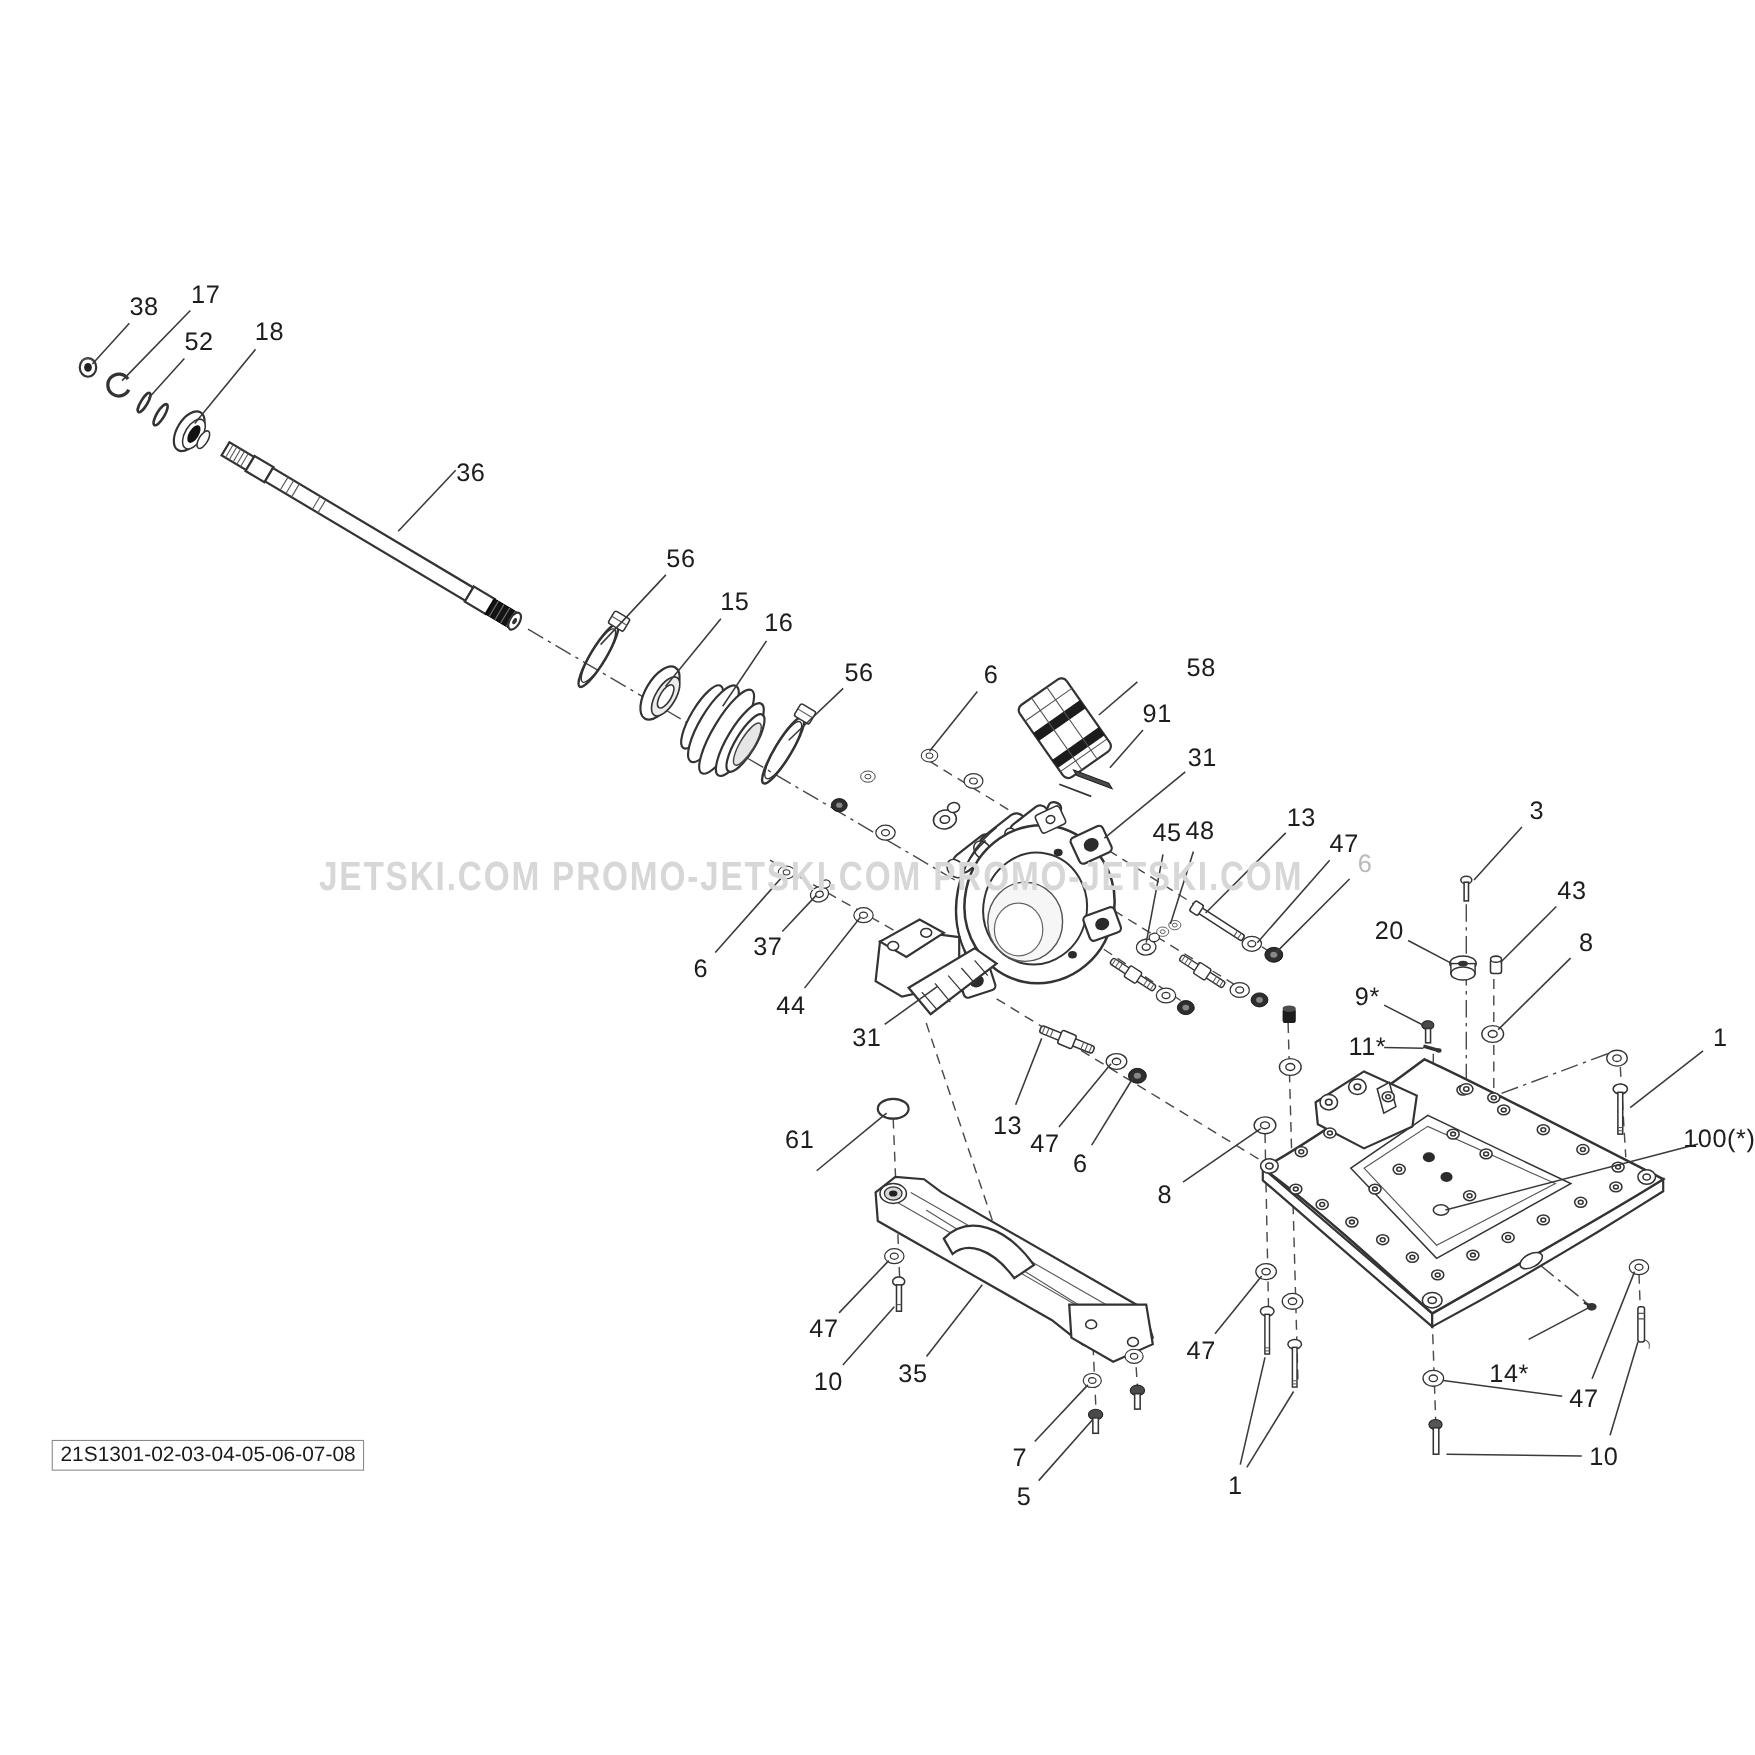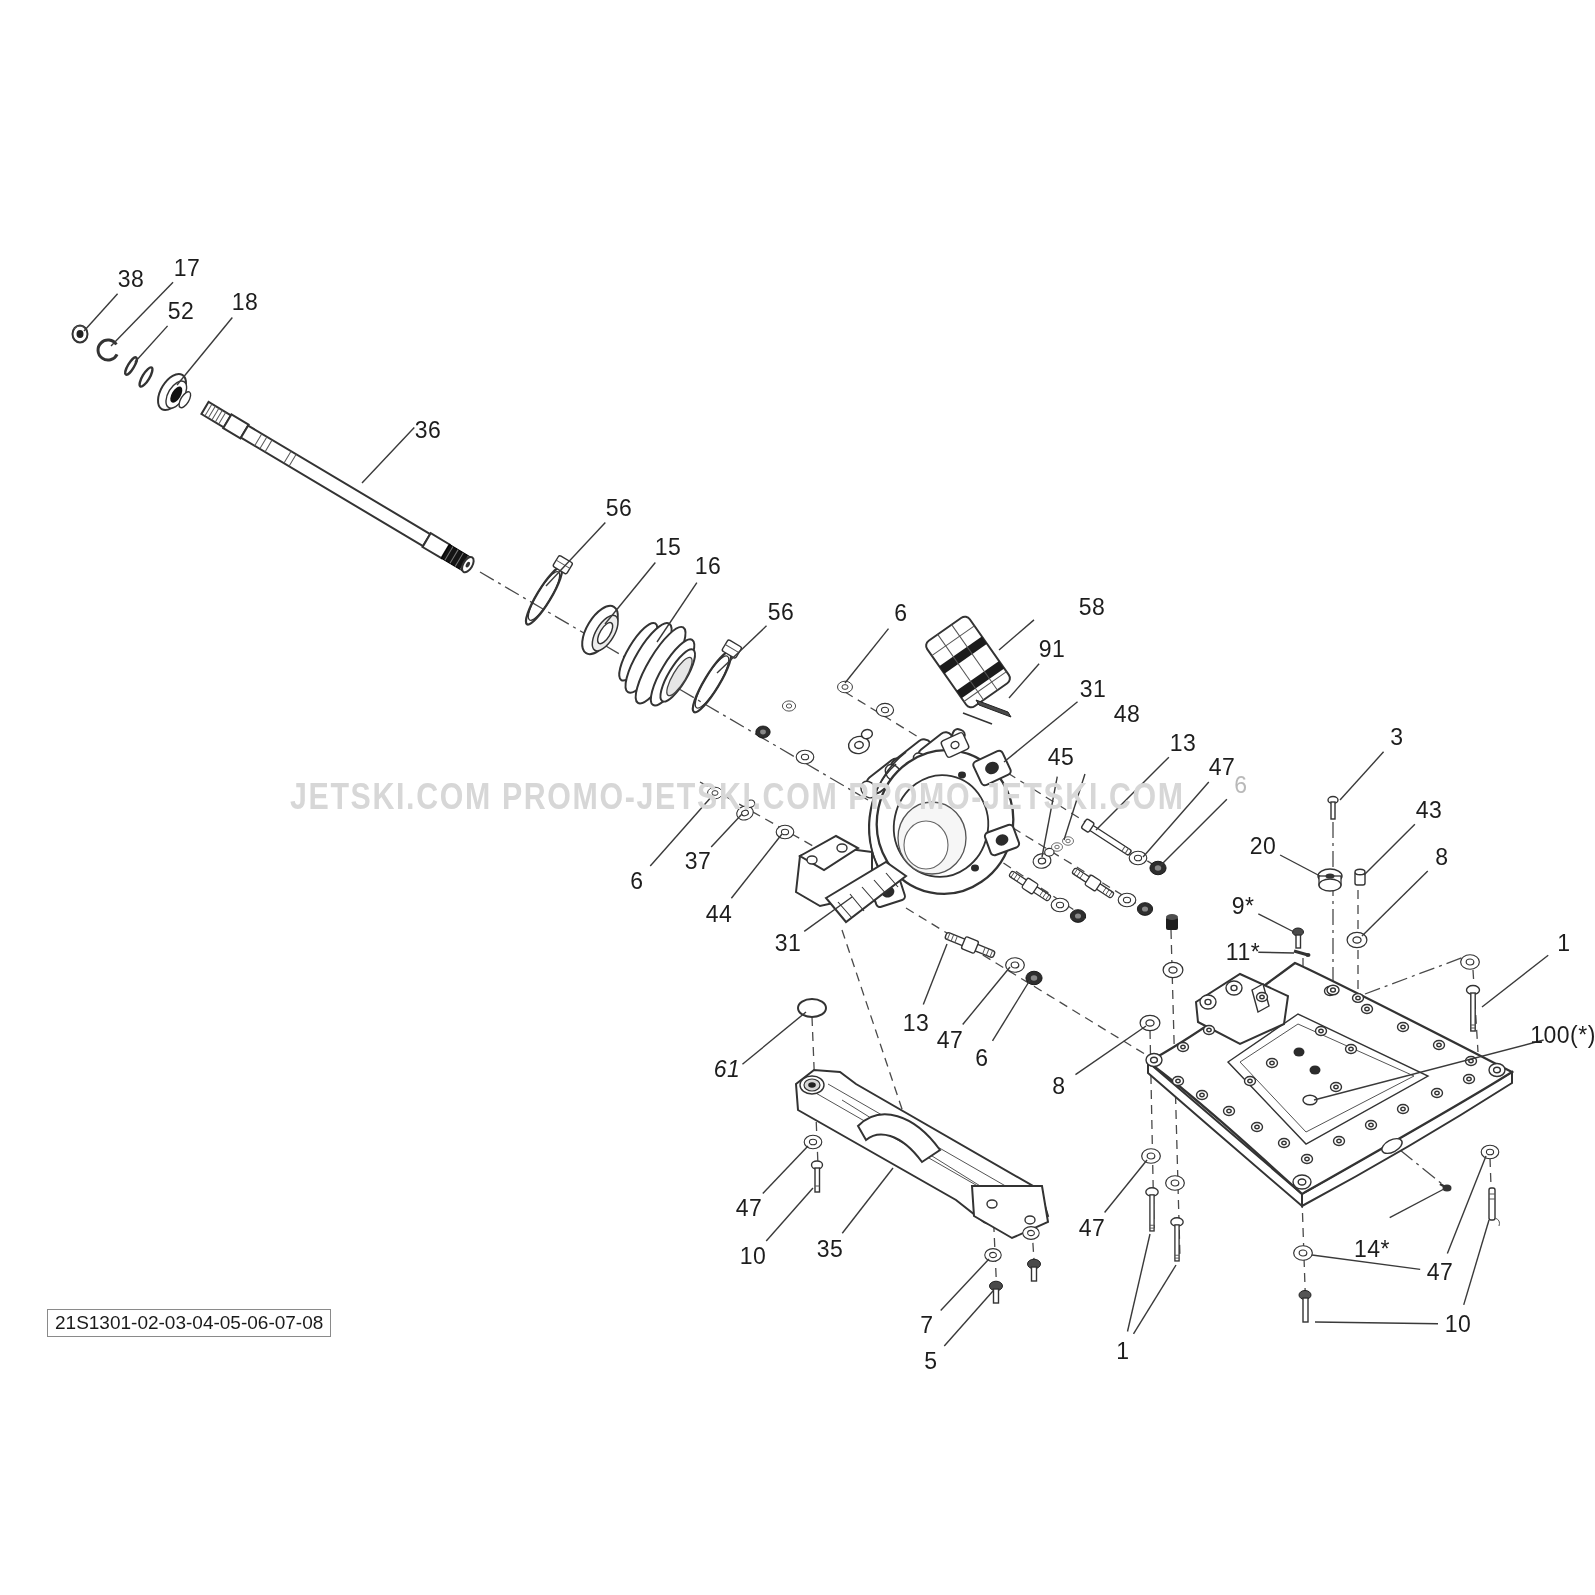--- a/index.html
+++ b/index.html
@@ -533,41 +533,41 @@
       <span class="callout" style="left: 428px; top: 413px; margin-top: 17px;">36</span>
       <span class="callout" style="left: 619px; top: 508px;">56</span>
       <span class="callout" style="left: 668px; top: 547px;">15</span>
       <span class="callout" style="left: 708px; top: 566px;">16</span>
       <span class="callout" style="left: 781px; top: 612px;">56</span>
       <span class="callout" style="left: 901px; top: 613px;">6</span>
       <span class="callout" style="left: 1049px; top: 607px; margin-left: 43px;">58</span>
       <span class="callout" style="left: 1052px; top: 649px;">91</span>
       <span class="callout" style="left: 1093px; top: 689px;">31</span>
       <span class="callout" style="left: 1061px; top: 757px;">45</span>
-      <span class="callout" style="left: 1091px; top: 714px; margin-left: 36px;">48</span>
+      <span class="callout" style="left: 1091px; top: 755px;">48</span>
       <span class="callout" style="left: 1183px; top: 743px;">13</span>
       <span class="callout" style="left: 1222px; top: 767px;">47</span>
       <span class="callout muted" style="left: 1241px; top: 785px;">6</span>
       <span class="callout" style="left: 1397px; top: 737px;">3</span>
       <span class="callout" style="left: 1429px; top: 810px;">43</span>
       <span class="callout" style="left: 1442px; top: 857px;">8</span>
       <span class="callout" style="left: 1263px; top: 846px;">20</span>
       <span class="callout" style="left: 1243px; top: 906px;">9*</span>
       <span class="callout" style="left: 1243px; top: 952px;">11*</span>
       <span class="callout" style="left: 1564px; top: 943px;">1</span>
       <span class="callout" style="left: 1563px; top: 1035px;">100(*)</span>
       <span class="callout" style="left: 637px; top: 881px;">6</span>
       <span class="callout" style="left: 698px; top: 861px;">37</span>
       <span class="callout" style="left: 719px; top: 914px;">44</span>
       <span class="callout" style="left: 788px; top: 943px;">31</span>
       <span class="callout" style="left: 916px; top: 1023px;">13</span>
       <span class="callout" style="left: 950px; top: 1040px;">47</span>
       <span class="callout" style="left: 982px; top: 1058px;">6</span>
       <span class="callout" style="left: 1059px; top: 1086px;">8</span>
-      <span class="callout" style="left: 727px; top: 1069px; font-style: italic;">61</span>
+      <span class="callout" style="left: 727px; top: 1036px;">61</span>
       <span class="callout" style="left: 749px; top: 1208px;">47</span>
       <span class="callout" style="left: 753px; top: 1256px;">10</span>
       <span class="callout" style="left: 830px; top: 1249px;">35</span>
       <span class="callout" style="left: 927px; top: 1325px;">7</span>
       <span class="callout" style="left: 931px; top: 1361px;">5</span>
       <span class="callout" style="left: 1092px; top: 1228px;">47</span>
       <span class="callout" style="left: 1123px; top: 1351px;">1</span>
       <span class="callout" style="left: 1372px; top: 1249px;">14*</span>
       <span class="callout" style="left: 1440px; top: 1272px;">47</span>
       <span class="callout" style="left: 1458px; top: 1324px;">10</span>

